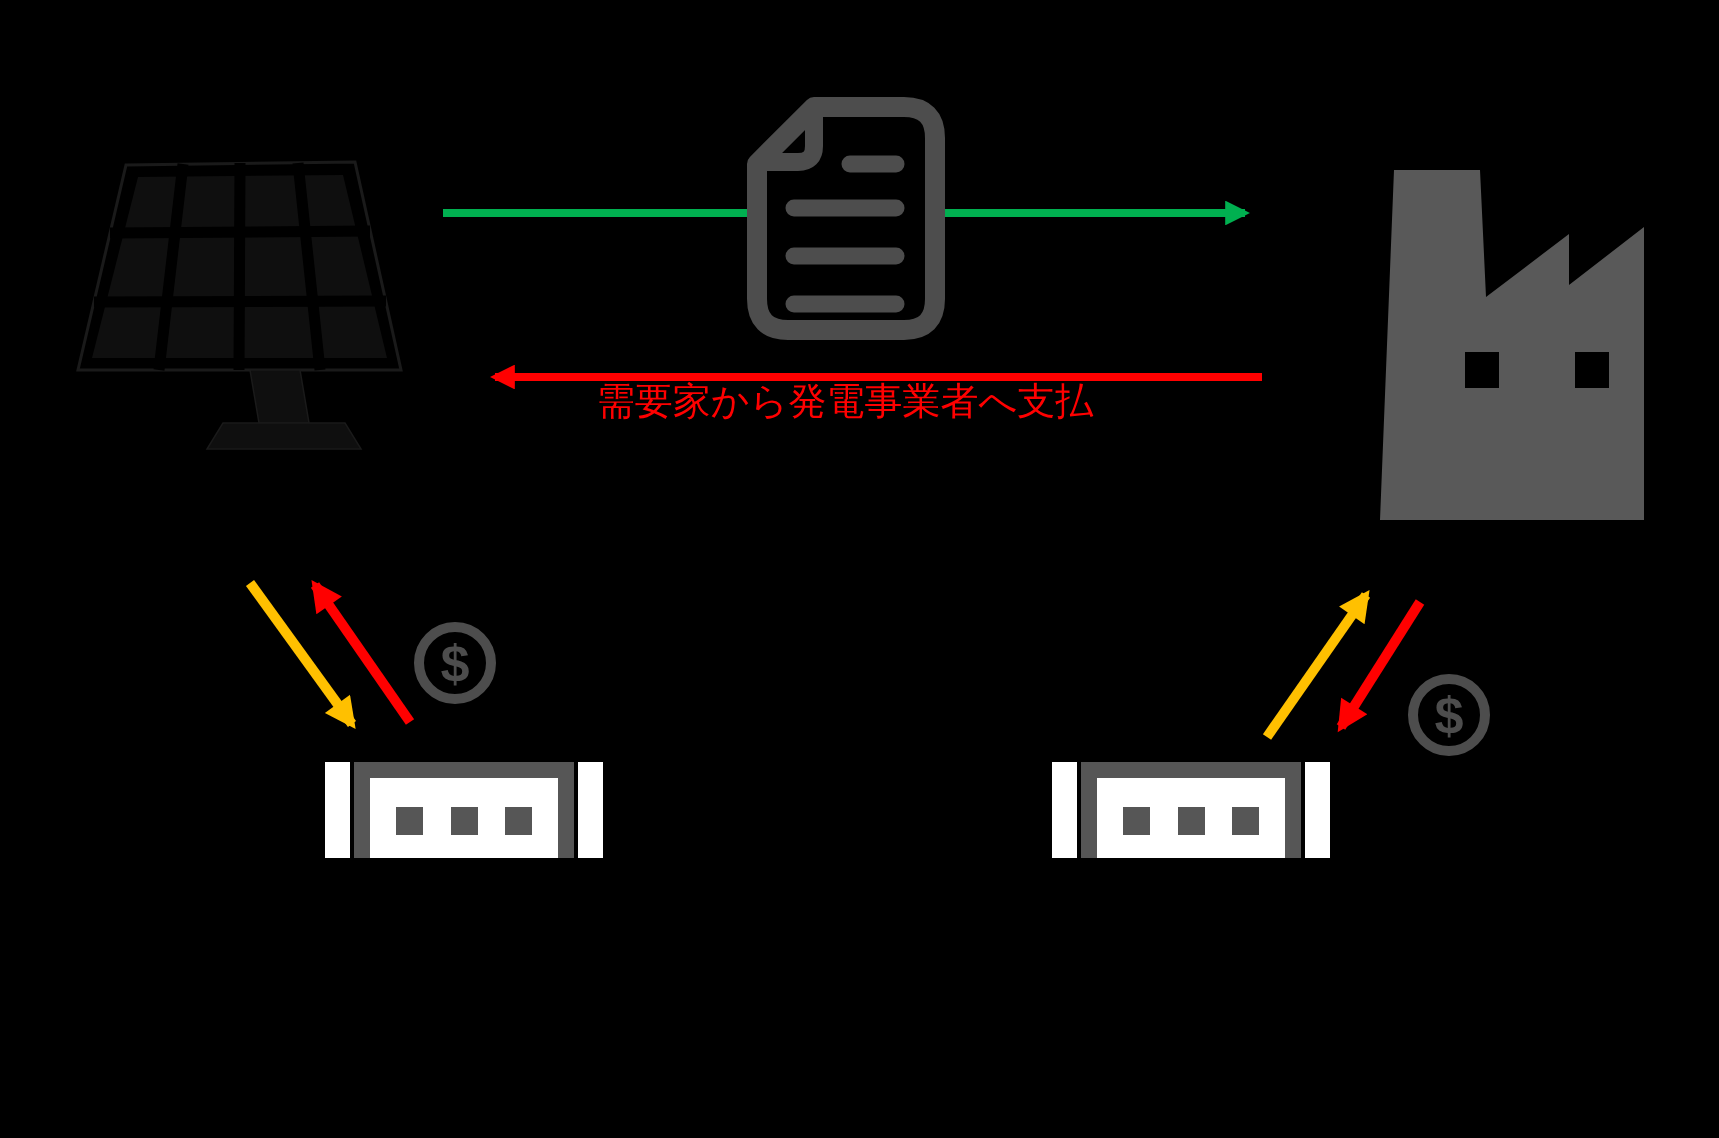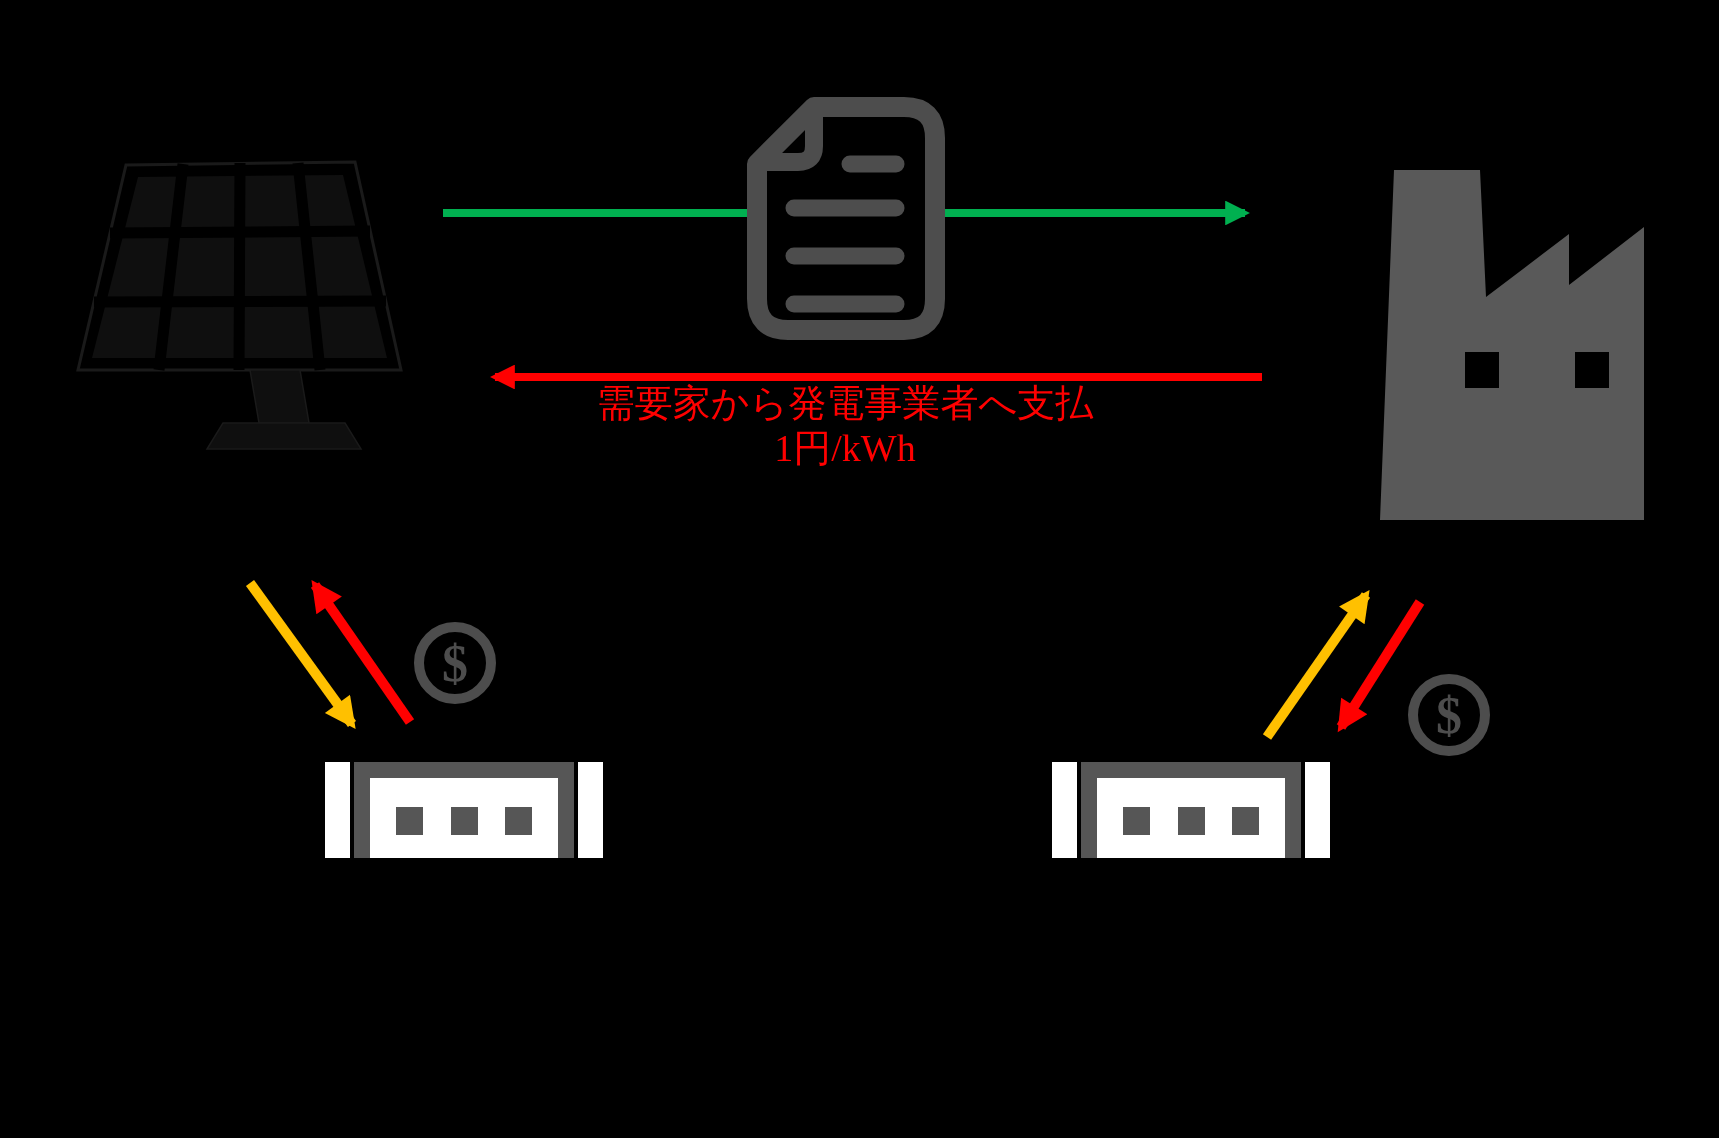--- a/index.html
+++ b/index.html
@@ -1,21 +1,21 @@
 <!DOCTYPE html>
 <html style="--c-background: #000000; --c-green: #00b050; --c-red: #ff0000; --c-yellow: #ffc000; --c-doc_gray: #4d4d4d; --c-factory_gray: #595959; --c-building_gray: #565656; --c-white: #ffffff; --c-panel_face: #0f0f0f; --c-panel_edge: #1a1a1a;"><head>
 <meta charset="utf-8">
 <style>
   html,body{margin:0;padding:0;background:#000;}
   .canvas{
     position:relative;
     width:1719px;height:858px;
     background:var(--c-background,#000);
     overflow:hidden;
-    font-family:Liberation Serif, serif;
+    font-family:Liberation Mono, monospace;
   }
   .layer{position:absolute;left:0;top:0;}
   .icon{position:absolute;}
   .st-green{stroke:var(--c-green);}
   .st-red{stroke:var(--c-red);}
   .st-yellow{stroke:var(--c-yellow);}
   #mk-green path{fill:var(--c-green);}
   #mk-red path{fill:var(--c-red);}
   #mk-yellow path{fill:var(--c-yellow);}
   .doc-stroke{stroke:var(--c-doc_gray);fill:none;}
@@ -85,21 +85,20 @@
   </svg>
 
   <svg class="icon" style="left:1380px;top:170px;" width="266" height="350" viewBox="0 0 266 350">
     <path class="factory-body" d="M14,0 L100,0 L106,127 L189,64 L189,115 L264,57 L264,350 L0,350 Z"></path>
     <rect x="85" y="182" width="34" height="36" fill="#000"></rect>
     <rect x="195" y="182" width="34" height="36" fill="#000"></rect>
   </svg>
 
   <div class="payment-note">
     <div>需要家から発電事業者へ支払</div>
-    <div>1円/kWh</div>
   </div>
 
   <svg class="icon" style="left:413px;top:621px;" width="84" height="84" viewBox="0 0 84 84">
     <circle class="coin-ring" cx="42" cy="42" r="36" stroke-width="10"></circle>
     <text class="coin-text" x="42" y="60" text-anchor="middle">$</text>
   </svg>
 
   <svg class="icon" style="left:1407px;top:673px;" width="84" height="84" viewBox="0 0 84 84">
     <circle class="coin-ring" cx="42" cy="42" r="36" stroke-width="10"></circle>
     <text class="coin-text" x="42" y="60" text-anchor="middle">$</text>

